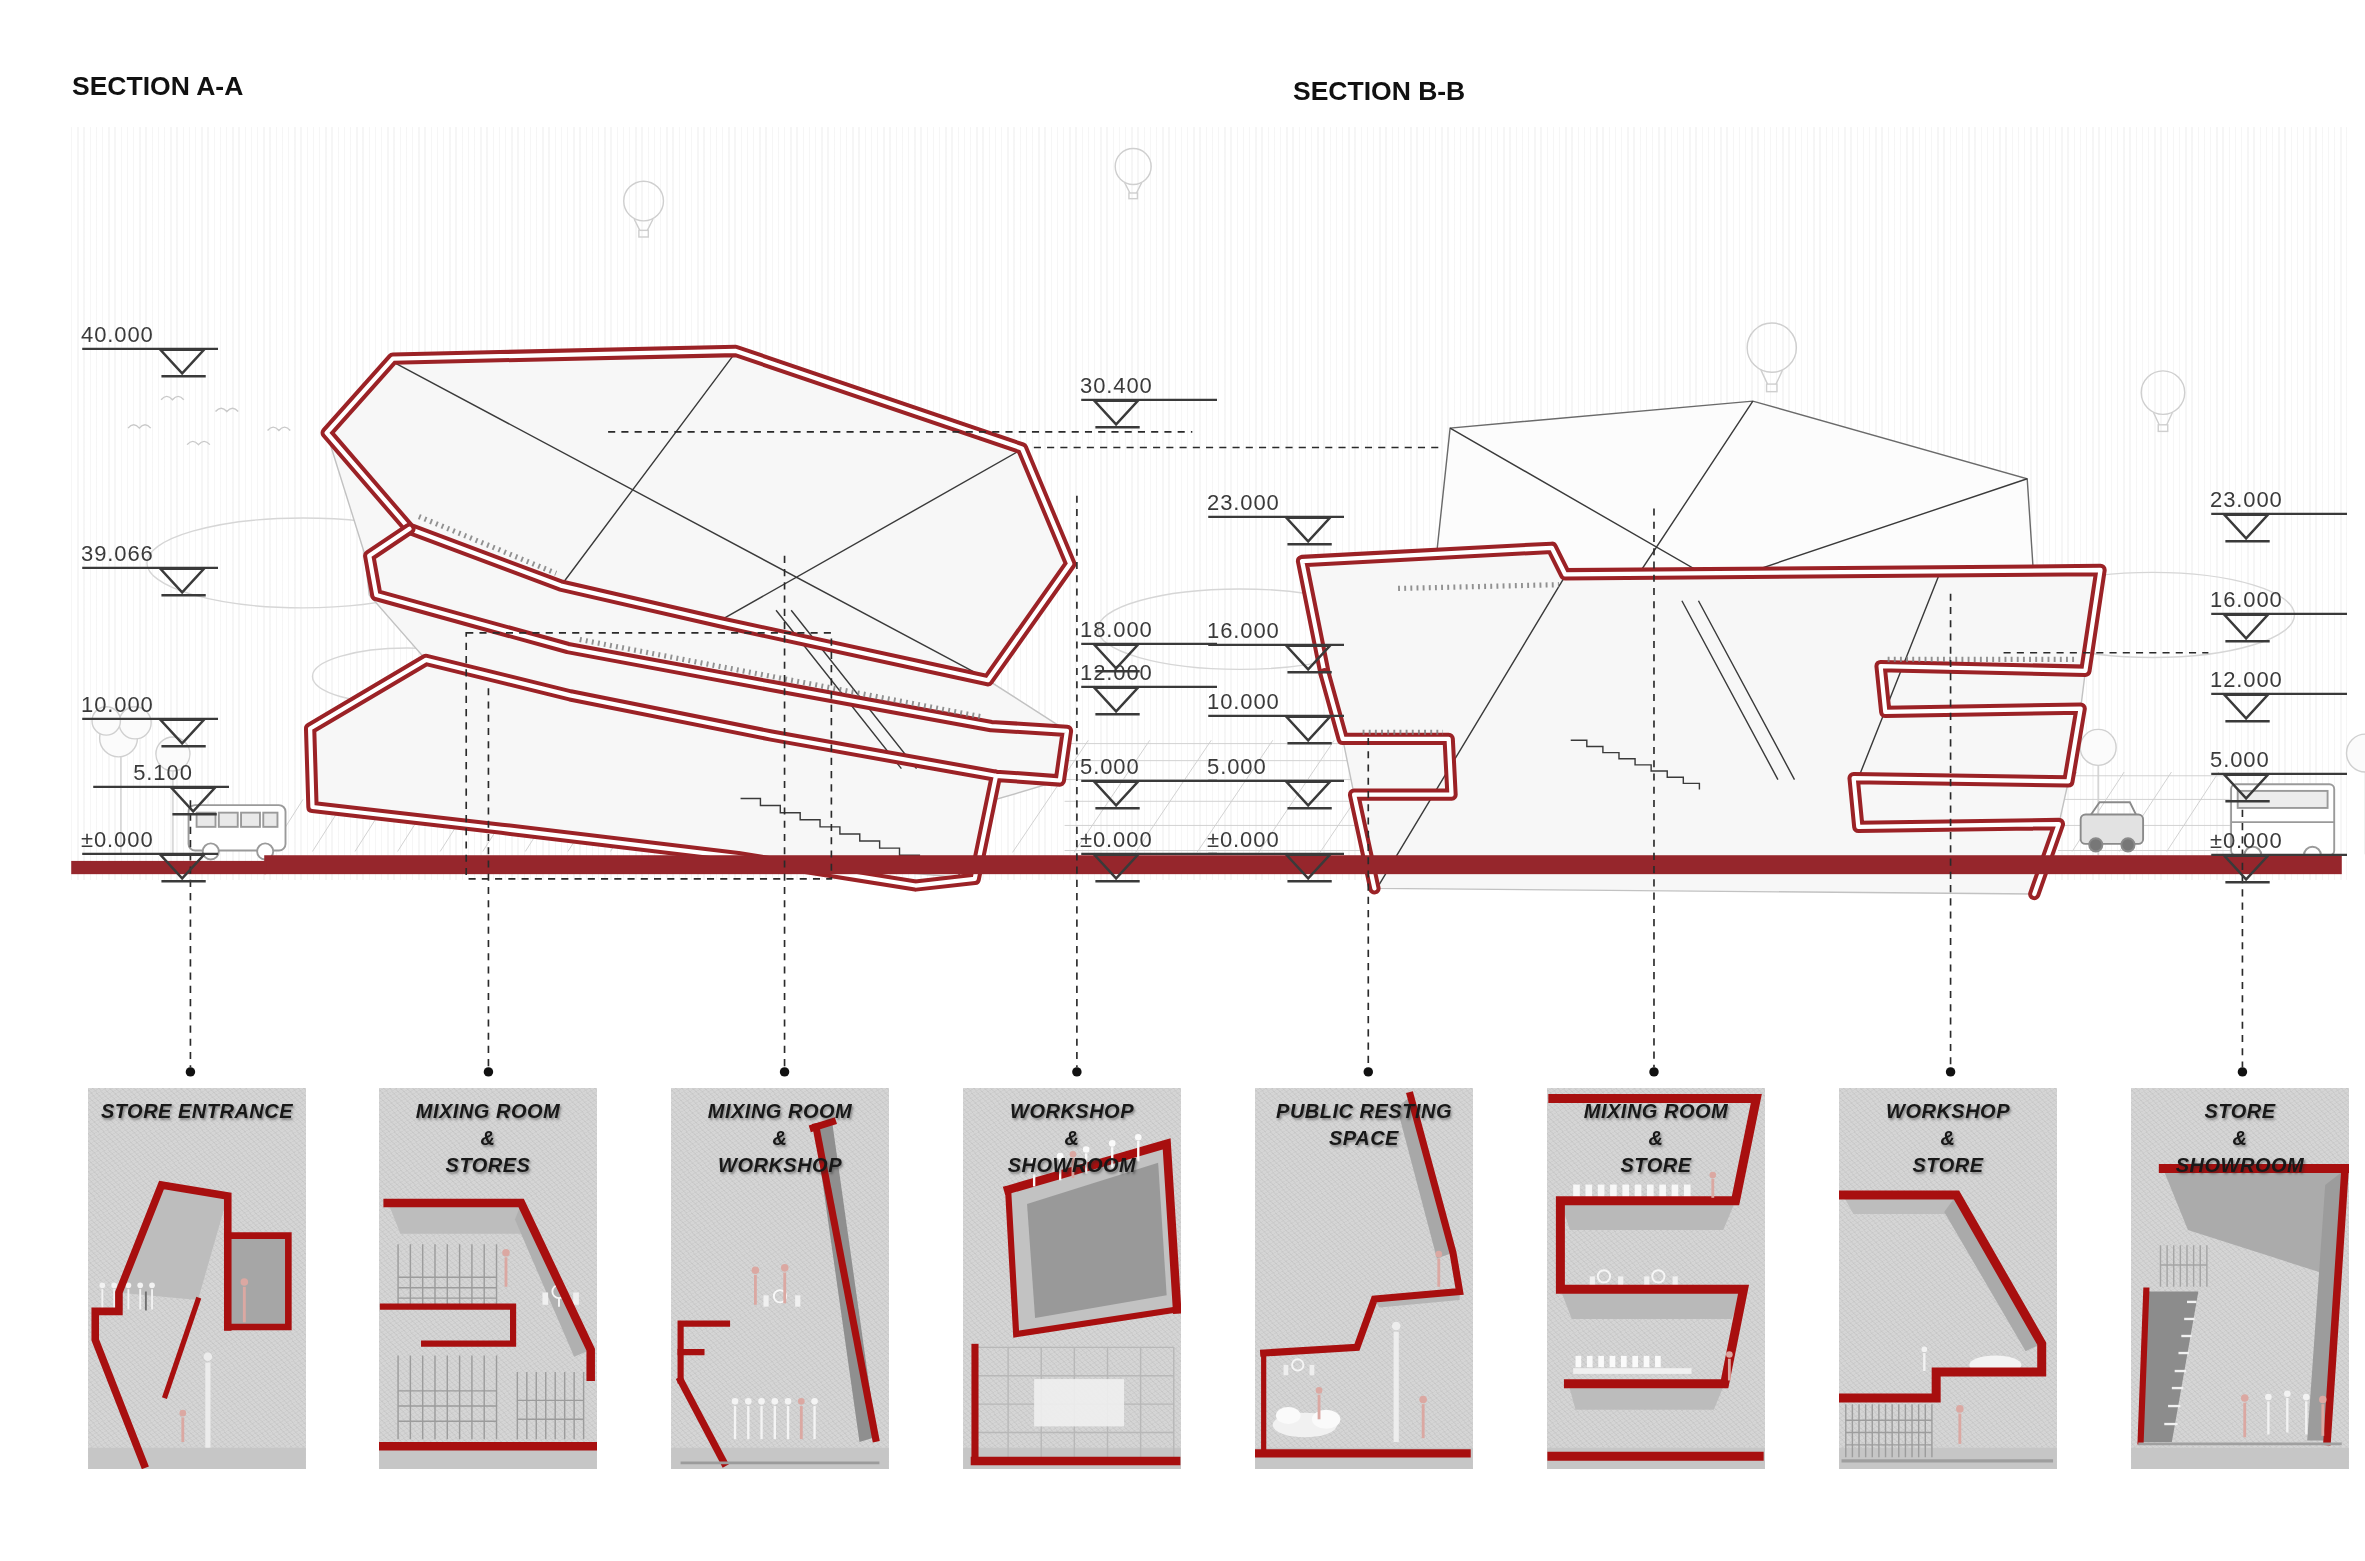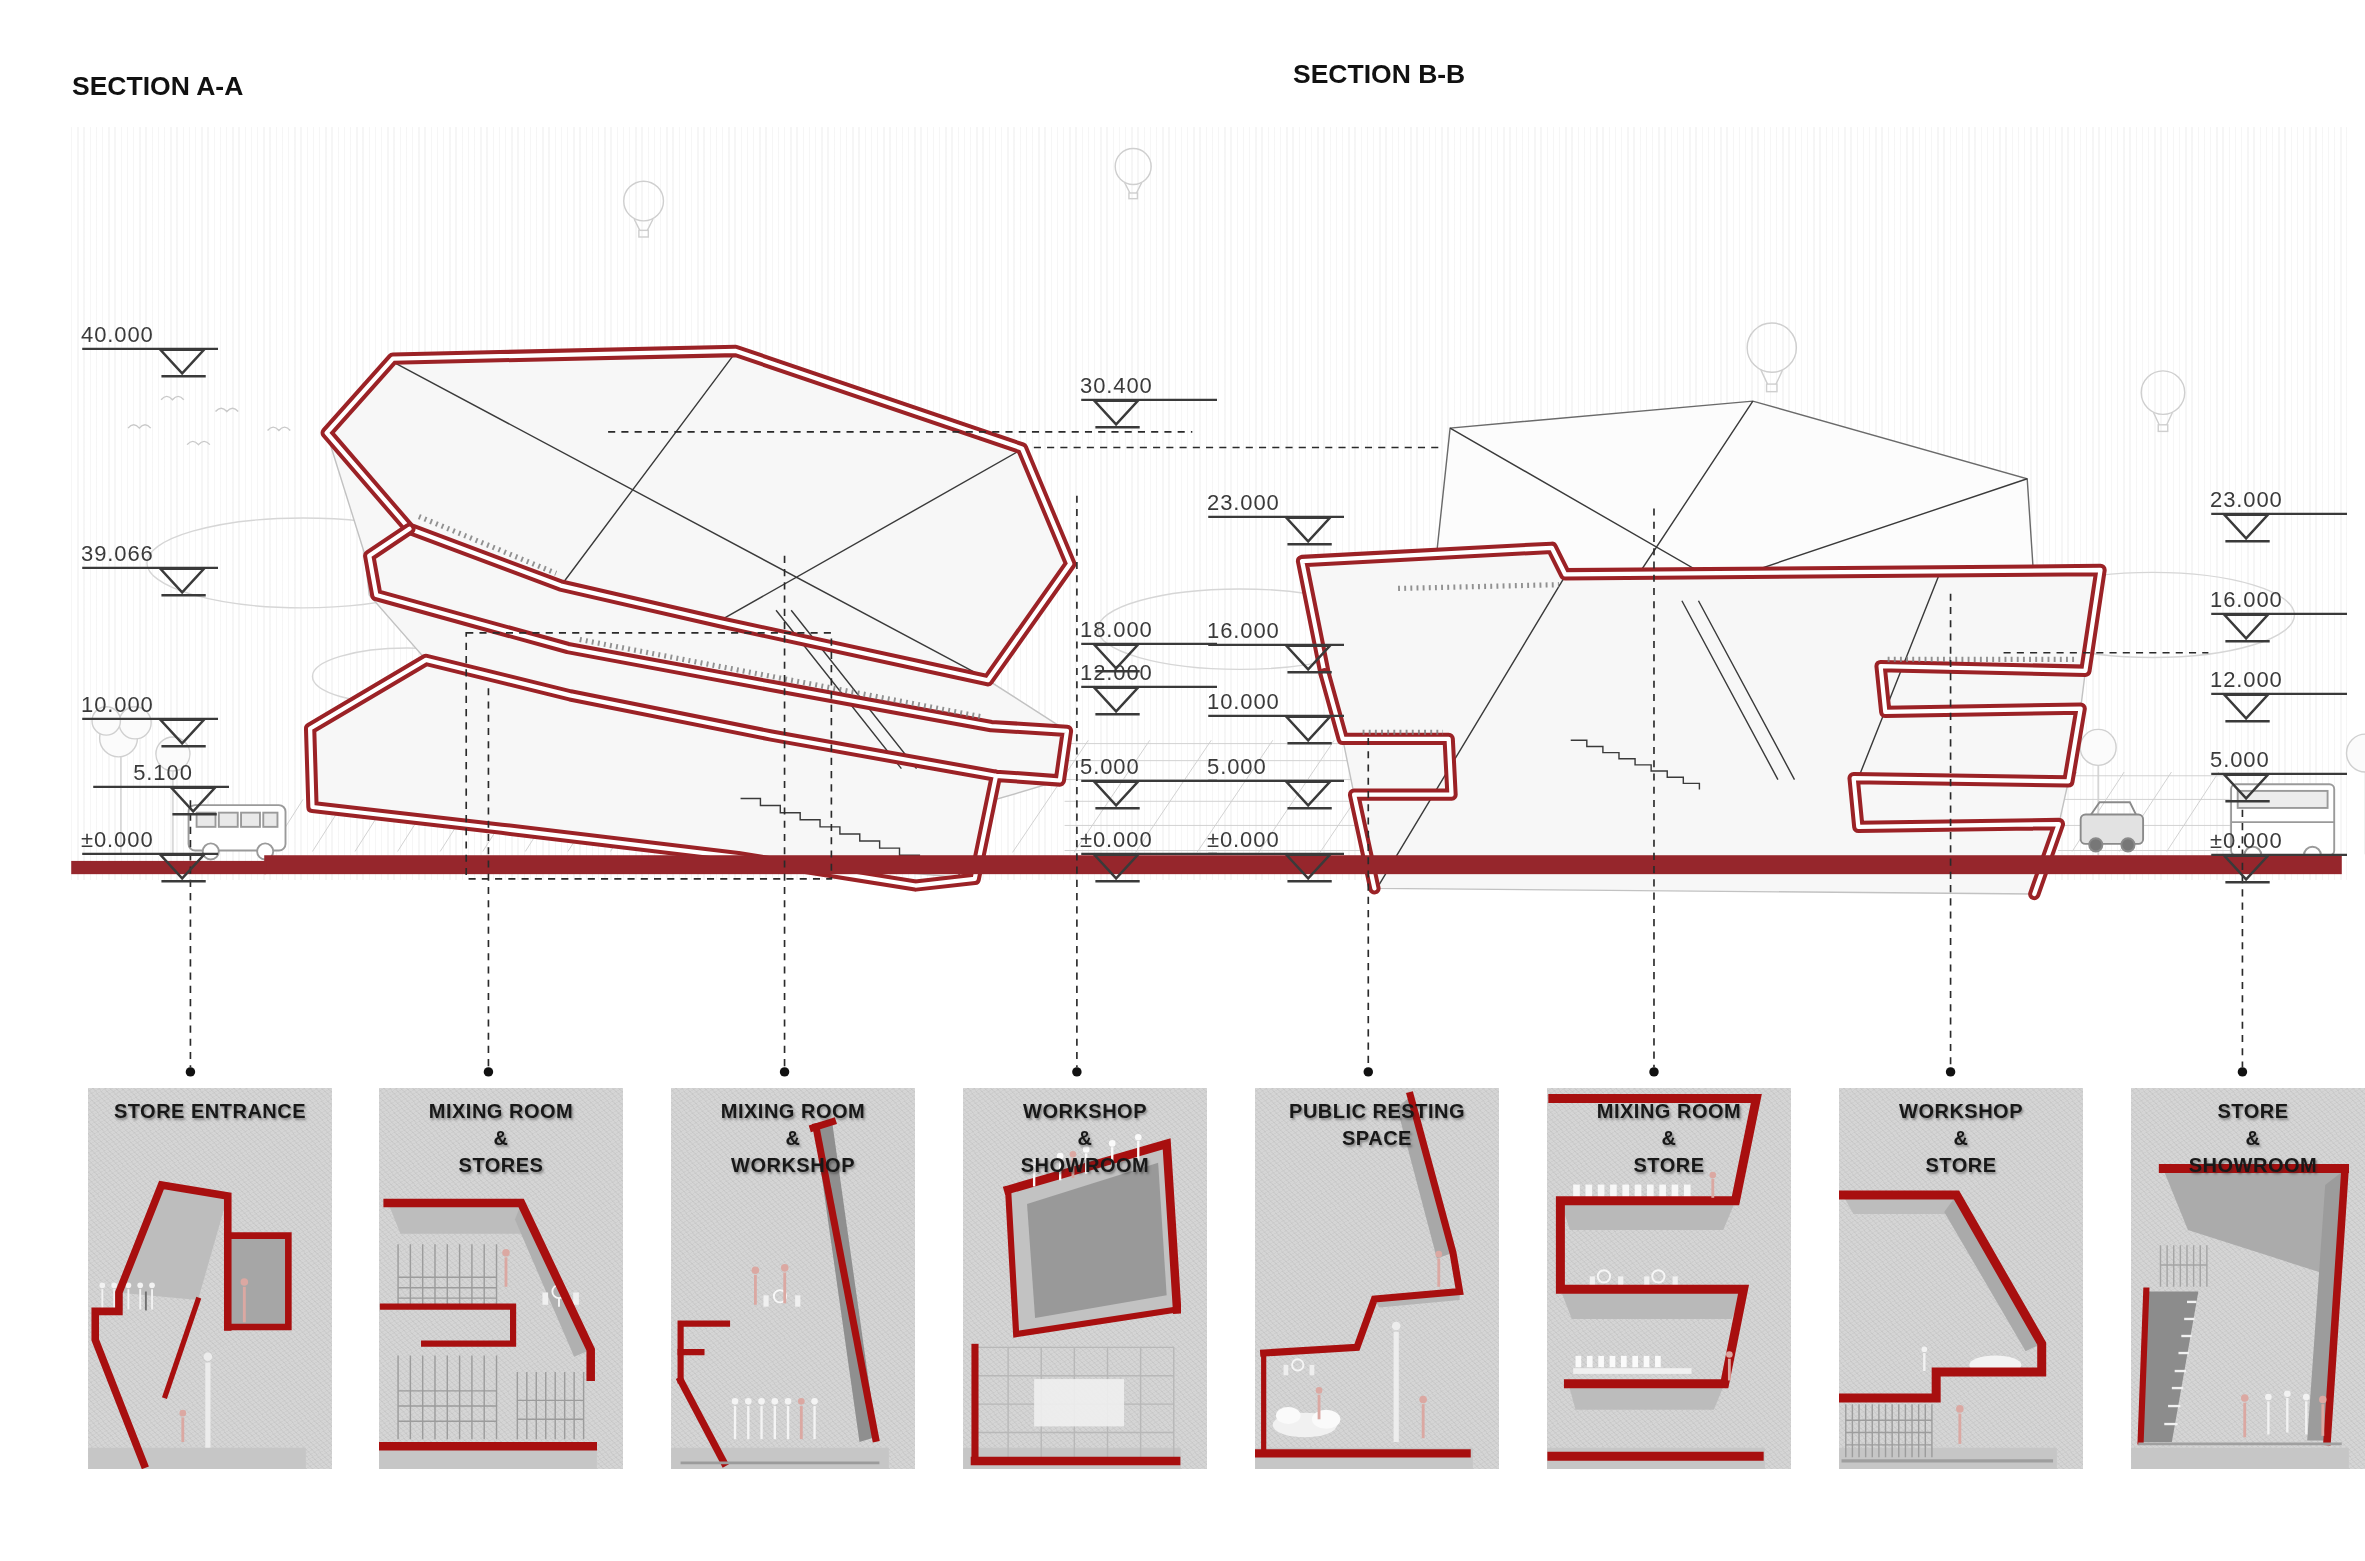--- a/index.html
+++ b/index.html
@@ -5,23 +5,23 @@
   html,body{margin:0;padding:0;background:#ffffff;}
   body{width:2413px;height:1561px;font-family:"Liberation Sans",sans-serif;position:relative;overflow:hidden;}
   #board{position:absolute;inset:0;background:#fff;}
   .stripes{position:absolute;left:71px;top:127px;width:2276px;height:753px;
     background:repeating-linear-gradient(90deg, rgba(90,90,90,0.055) 0 1.4px, transparent 1.4px 6.2px);}
   .sec-title{position:absolute;font-size:26.5px;font-weight:700;color:#111;letter-spacing:0px;white-space:nowrap;}
   #main-svg{position:absolute;left:0;top:0;}
   .marker{position:absolute;width:142px;color:var(--marker,#3a3a3a);font-size:22px;line-height:24px;letter-spacing:0.9px;white-space:nowrap;}
   .marker svg{display:block;margin-top:0px;}
   .msym{stroke:var(--marker,#3a3a3a);stroke-width:5;fill:none;}
-  .panel{position:absolute;top:1088px;width:244px;height:381px;background-color:#d5d5d5;
+  .panel{position:absolute;top:1088px;width:218px;height:381px;background-color:#d5d5d5;
     background-image:repeating-linear-gradient(47deg, rgba(110,110,110,0.07) 0 1.4px, transparent 1.4px 4.3px),
-                     repeating-linear-gradient(-31deg, rgba(80,80,80,0.05) 0 0.9px, transparent 0.9px 3.3px);}
+                     repeating-linear-gradient(-31deg, rgba(80,80,80,0.05) 0 0.9px, transparent 0.9px 3.3px);font-style:italic;}
   .panel-title{position:absolute;top:9.5px;left:0;right:0;text-align:center;font-weight:700;font-size:20px;line-height:27.4px;
     color:var(--title,#181818);text-shadow:1.4px 1.9px 2.4px rgba(40,40,40,0.45);letter-spacing:0.5px;}
   .panel-title span{display:block;}
   .scene{position:absolute;left:0;top:0;}
   .vr{stroke:var(--vig-red,#a80f0f);fill:none;stroke-linecap:square;stroke-linejoin:miter;}
   .band-r{stroke:var(--sec-red,#9b2226);fill:none;stroke-width:26;stroke-linejoin:round;stroke-linecap:round;}
   .band-w{stroke:#ffffff;fill:none;stroke-width:9;stroke-linejoin:round;stroke-linecap:round;}
   .thin{stroke:#3a3a3a;stroke-width:3;fill:none;}
   .dash{stroke:#2a2a2a;stroke-width:3.5;fill:none;stroke-dasharray:15 13;}
   .crowd{stroke:#7f7f7f;stroke-width:11;stroke-dasharray:4 9;fill:none;opacity:.85;}
@@ -29,21 +29,21 @@
   .grid{stroke:#cfcfcf;stroke-width:2;fill:none;}
 </style>
 </head>
 <body>
 
 <div id="board">
 
   <div class="stripes"></div>
 
   <div class="sec-title" style="left:72px;top:71px;">SECTION A-A</div>
-  <div class="sec-title" style="left:1293px;top:59px;">SECTION B-B</div>
+  <div class="sec-title" style="left:1293px;top:76px;">SECTION B-B</div>
 
   <svg id="main-svg" width="2413" height="1561" viewBox="0 0 5100 3300">
 
     <g>
       <ellipse class="sketch" cx="640" cy="1190" rx="330" ry="95"></ellipse>
       <ellipse class="sketch" cx="1530" cy="1105" rx="240" ry="70"></ellipse>
       <ellipse class="sketch" cx="2620" cy="1330" rx="300" ry="85"></ellipse>
       <ellipse class="sketch" cx="3430" cy="1080" rx="260" ry="75"></ellipse>
       <ellipse class="sketch" cx="4550" cy="1300" rx="300" ry="90"></ellipse>
       <ellipse class="sketch" cx="860" cy="1430" rx="200" ry="60"></ellipse>

